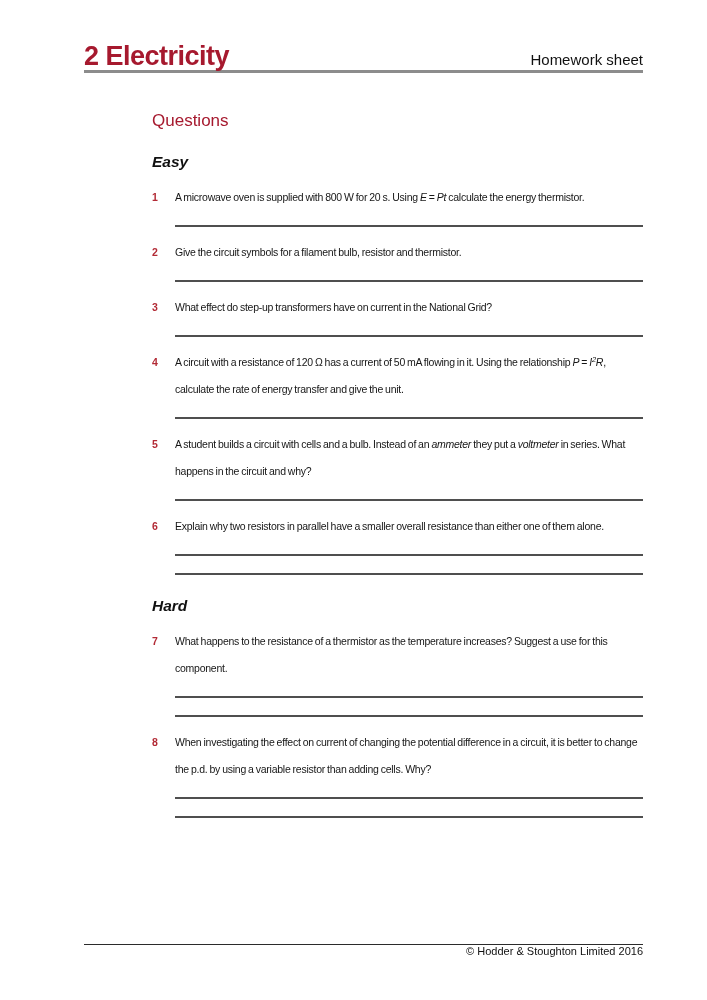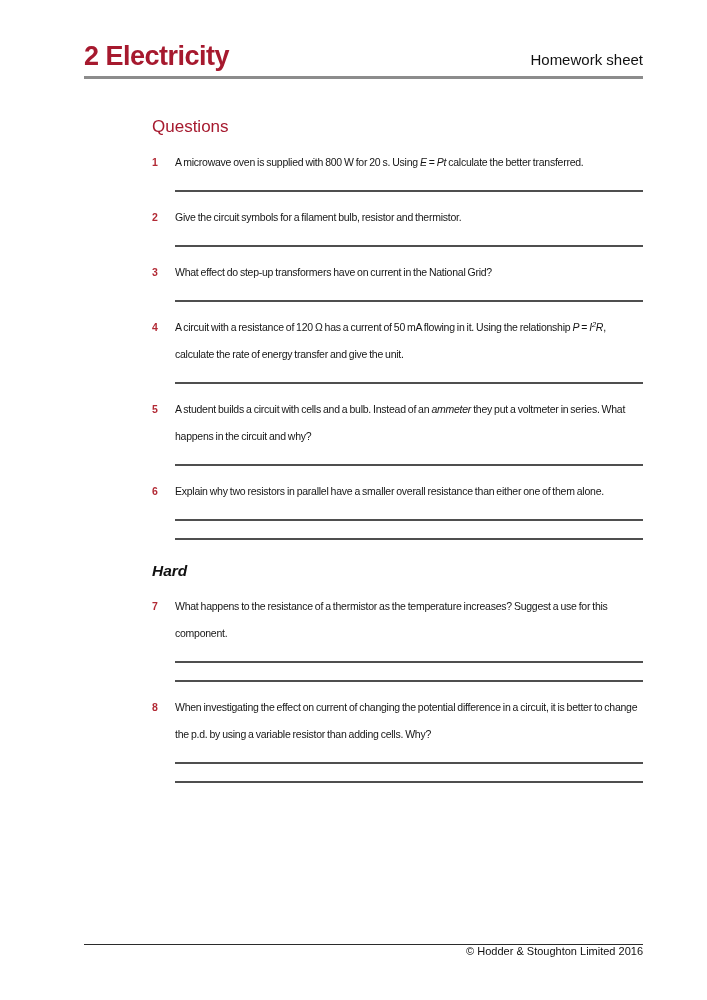--- a/index.html
+++ b/index.html
@@ -19,21 +19,20 @@
     color: var(--ink);
     position: relative;
     overflow: hidden;
   }
   .header {
     margin: 43px 64px 0 84px;
     display: flex;
     justify-content: space-between;
     align-items: baseline;
     border-bottom: 3px solid var(--rule-gray);
-    padding-bottom: 6px;
   }
   .page-title {
     font-size: 27px;
     font-weight: bold;
     color: var(--accent);
     line-height: 1;
     letter-spacing: -0.5px;
   }
   .header-right {
     font-size: 15px;
@@ -107,43 +106,44 @@
 <body>
 
 <div class="header">
   <div class="page-title">2 Electricity</div>
   <div class="header-right">Homework sheet</div>
 </div>
 
 <div class="content">
   <div class="questions-heading">Questions</div>
   <div id="questions-area">
+      <div class="section-label">Easy</div>
       <div class="question">
         <span class="qnum">1</span>
-        <div class="qtext"><span>A microwave oven is supplied with 800 W for 20 s. Using </span><span style="font-style: italic;">E</span><span> = </span><span style="font-style: italic;">Pt</span><span> calculate the better transferred.</span></div>
+        <div class="qtext"><span>A microwave oven is supplied with 800 W for 20 s. Using </span><span style="font-style: italic;">E</span><span> = </span><span style="font-style: italic;">Pt</span><span> calculate the energy thermistor.</span></div>
       </div>
       <div class="answer-line"></div>
       <div class="question">
         <span class="qnum">2</span>
         <div class="qtext"><span>Give the circuit symbols for a filament bulb, resistor and thermistor.</span></div>
       </div>
       <div class="answer-line"></div>
       <div class="question">
         <span class="qnum">3</span>
         <div class="qtext"><span>What effect do step-up transformers have on current in the National Grid?</span></div>
       </div>
       <div class="answer-line"></div>
       <div class="question">
         <span class="qnum">4</span>
         <div class="qtext"><span>A circuit with a resistance of 120 Ω has a current of 50 mA flowing in it. Using the relationship </span><span style="font-style: italic;">P</span><span> = </span><span style="font-style: italic;">I</span><sup style="font-style: italic;">2</sup><span style="font-style: italic;">R</span><span>, calculate the rate of energy transfer and give the unit.</span></div>
       </div>
       <div class="answer-line"></div>
       <div class="question">
         <span class="qnum">5</span>
-        <div class="qtext"><span>A student builds a circuit with cells and a bulb. Instead of an </span><span style="font-style: italic; text-align: right;">ammeter</span><span> they put a </span><span style="">voltmeter</span><span> in series. What happens in the circuit and why?</span></div>
+        <div class="qtext"><span>A student builds a circuit with cells and a bulb. Instead of an </span><span style="font-style: italic; text-align: right;">ammeter</span><span> they put a </span><span style="font-style: italic;">voltmeter</span><span> in series. What happens in the circuit and why?</span></div>
       </div>
       <div class="answer-line"></div>
       <div class="question">
         <span class="qnum">6</span>
         <div class="qtext"><span>Explain why two resistors in parallel have a smaller overall resistance than either one of them alone.</span></div>
       </div>
       <div class="answer-line"></div>
       <div class="answer-line"></div>
       <div class="section-label">Hard</div>
       <div class="question">

